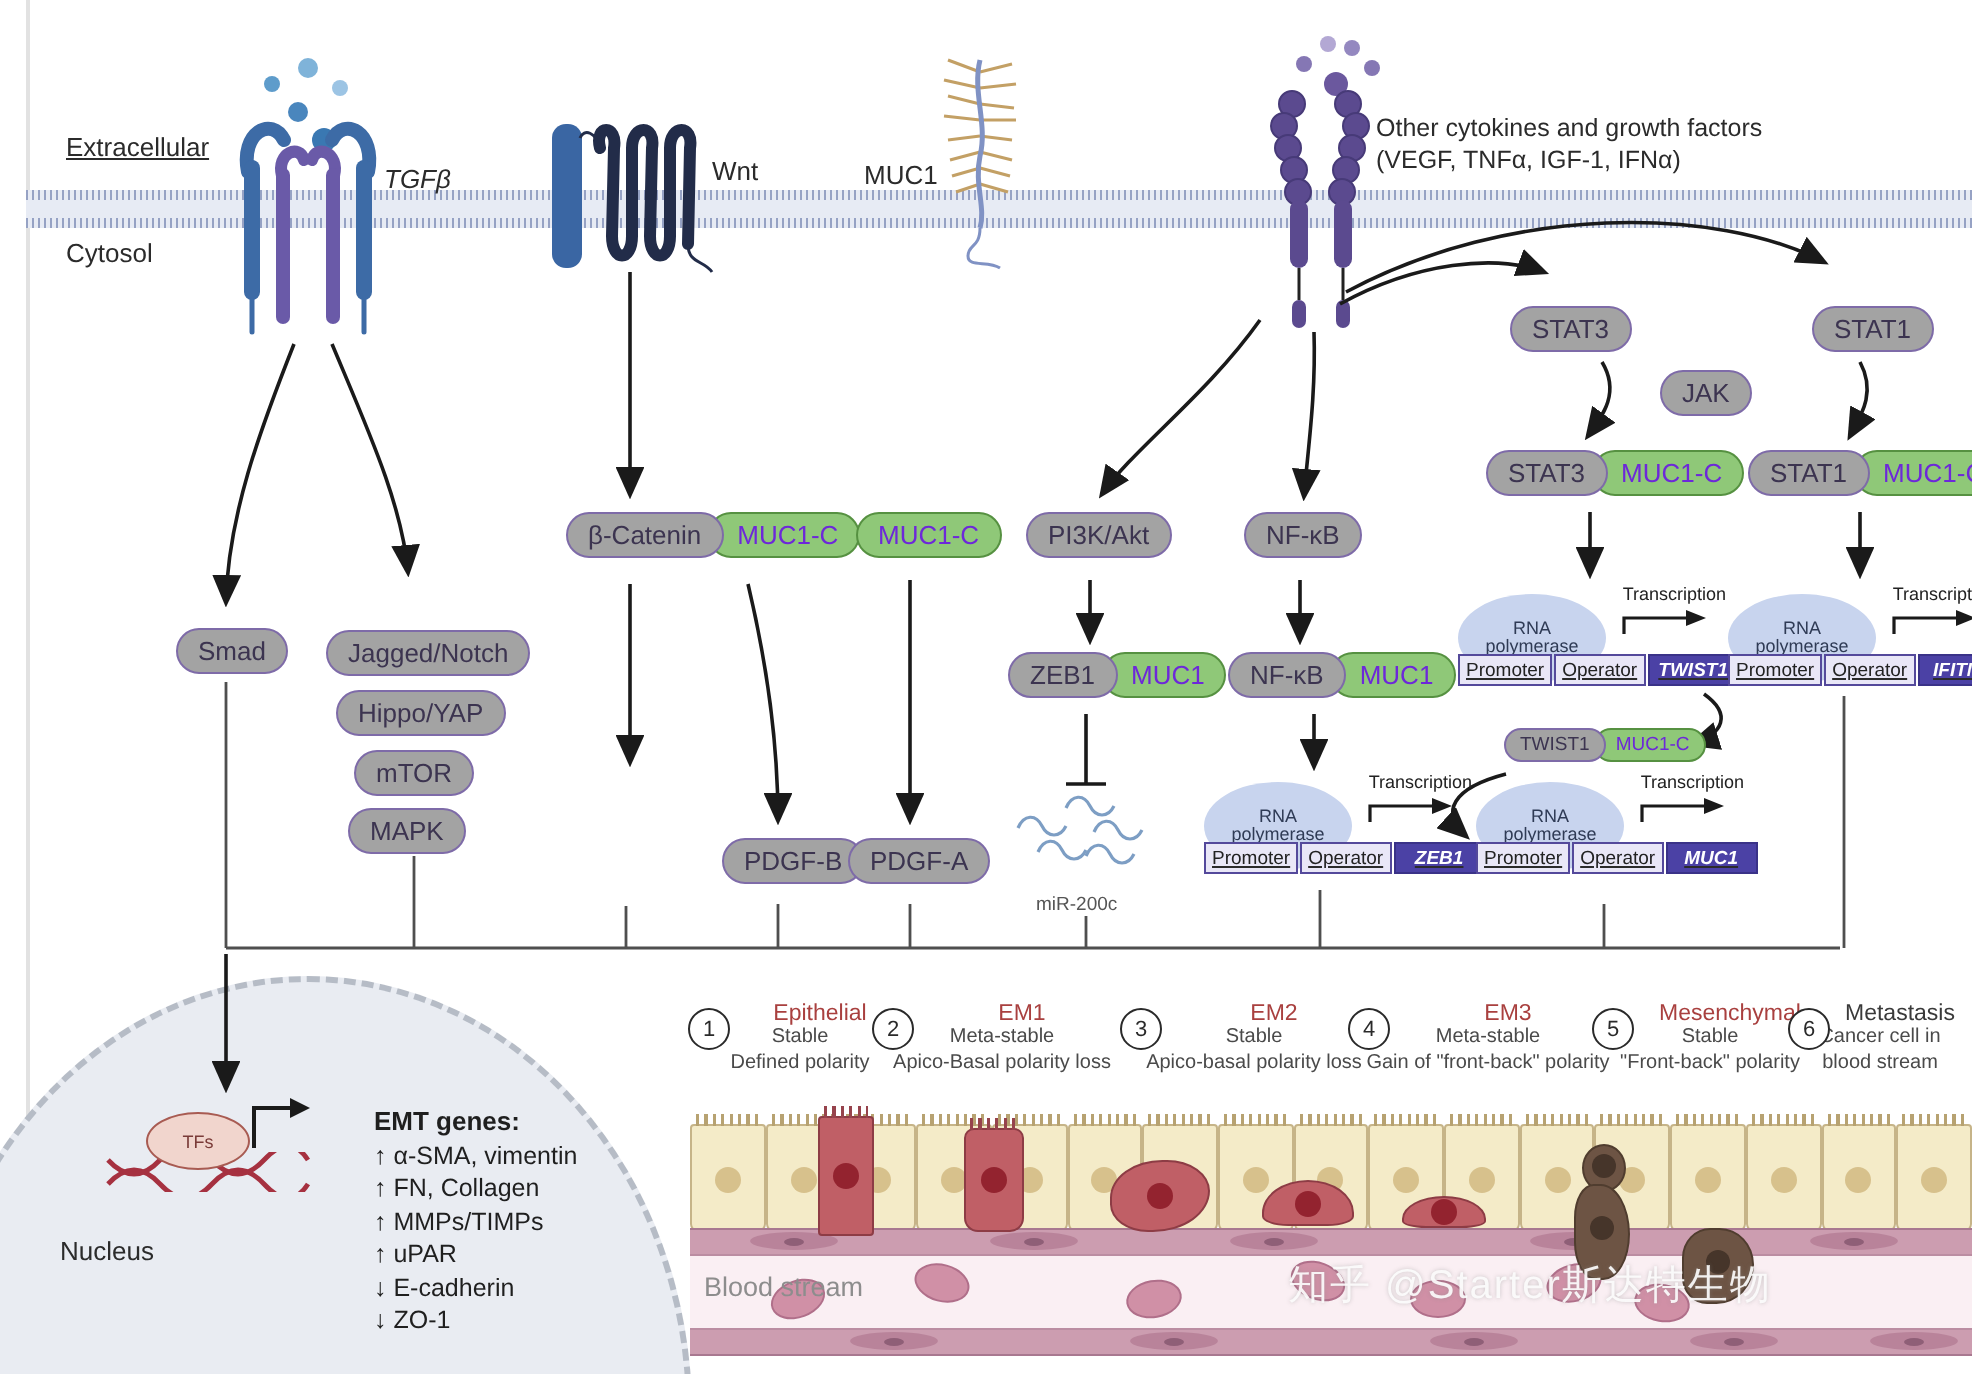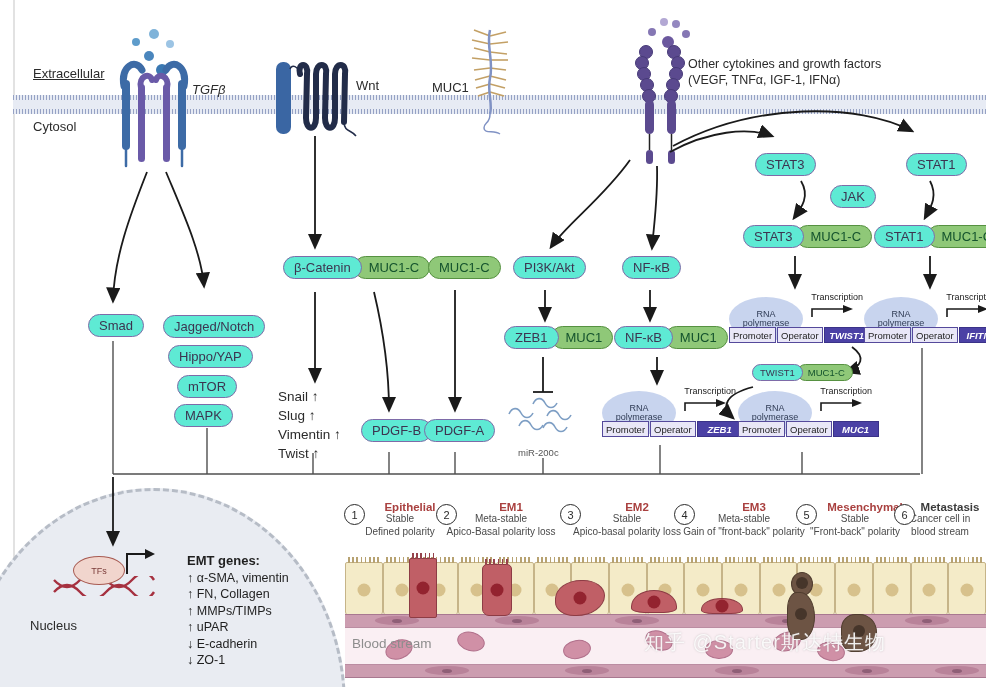--- a/index.html
+++ b/index.html
@@ -12,39 +12,39 @@
   .membrane::before,.membrane::after{content:'';position:absolute;left:0;right:0;height:5px;
       background:repeating-linear-gradient(90deg,#96a2c4 0 1px,transparent 1px 3px);}
   .membrane::before{top:0}.membrane::after{bottom:0}
 
   .lbl{position:absolute;font-size:13px;color:#2b2b2b;z-index:4;white-space:nowrap;}
   .lbl.small{font-size:12.5px;line-height:16px;}
   .lbl.gray{color:#8d8d8d;}
 
   
   .pill{display:inline-flex;align-items:center;justify-content:center;padding:3px 10px;
-        border:1.6px solid #7e6ba8;border-radius:15px;background:#5eead4;color:#3c3450;
+        border:1.6px solid #7e6ba8;border-radius:15px;background:#a3a3a3;color:#3c3450;
         font-size:13px;white-space:nowrap;}
-  .pill.green{border-color:#569141;background:#8fc878;color:#14532d;}
+  .pill.green{border-color:#569141;background:#8fc878;color:#6d28d9;}
   .abs{position:absolute;z-index:6;}
   .combo{display:flex;align-items:center;}
   .combo .pill{position:relative;z-index:2;}
   .combo .pill.green{margin-left:-8px;z-index:1;padding-left:14px;}
   .combo.small .pill{font-size:9.5px;padding:2px 7px;border-radius:10px;border-width:1.3px;}
   .combo.small .pill.green{margin-left:-6px;padding-left:10px;}
   .hdr{font-weight:bold;font-size:13px;color:#1f1f1f;margin-top:24px;}
 
   .list{position:absolute;font-size:13.5px;line-height:19px;color:#2b2b2b;z-index:4;}
 
   
   .tu{position:absolute;width:140px;height:52px;z-index:6;}
   .tu-pol{position:absolute;left:0;top:4px;width:60px;height:44px;border-radius:50%;
           background:#c8d4ee;display:flex;align-items:center;justify-content:center;
           text-align:center;font-size:9px;line-height:9.5px;color:#2f3b55;padding:0 7px;z-index:1;}
-  .tu-row{position:absolute;left:0;top:34px;display:flex;z-index:2;}
+  .tu-row{position:absolute;left:0;top:34px;display:flex;z-index:2;text-decoration:underline;}
   .tu-box{height:14px;font-size:9.5px;padding:0 3px;background:#e9e7f7;border:1.2px solid #54499b;
           color:#222;display:flex;align-items:center;justify-content:center;margin-right:1px;white-space:nowrap;}
   .tu-gene{height:14px;min-width:38px;font-size:9.5px;font-style:italic;font-weight:bold;padding:0 3px;
            background:#4b41a5;border:1.2px solid #3a3288;color:#fff;display:flex;align-items:center;
            justify-content:center;white-space:nowrap;}
   .tu-txt{position:absolute;right:6px;top:-1px;font-size:9px;color:#222;z-index:3;}
   .tu-arrow{position:absolute;right:14px;top:9px;z-index:3;}
 
   
   .nucleus{position:absolute;left:-38px;top:488px;width:378px;height:430px;border-radius:50%;
@@ -52,21 +52,21 @@
   .tfs{position:absolute;left:73px;top:556px;width:50px;height:27px;border-radius:50%;
        background:#f1d5cd;border:1.5px solid #a85b52;color:#7a3b38;font-size:9px;
        display:flex;align-items:center;justify-content:center;z-index:5;}
   .emt{position:absolute;left:187px;top:529px;z-index:5;font-size:12.5px;line-height:16.5px;color:#1f1f1f;}
   .emt .hdr{display:block;}
 
   
   .stage{position:absolute;top:501px;z-index:5;text-align:center;}
   .stage-circle{position:absolute;left:0;top:3px;width:19px;height:19px;border:1.8px solid #2a2a2a;
                 border-radius:50%;font-size:11px;color:#2a2a2a;display:flex;align-items:center;justify-content:center;background:#fff;}
-  .stage-title{font-size:11.5px;font-weight:bold;color:#a9403f;padding-left:20px;}
+  .stage-title{font-size:11.5px;font-weight:normal;color:#a9403f;padding-left:20px;}
   .stage.dark .stage-title{color:#3a3a3a;}
   .stage-line{font-size:10px;color:#4a4a4a;line-height:12.5px;}
 
   
   .tissue{position:absolute;left:345px;top:556px;width:641px;height:120px;z-index:3;}
   .epi-row{position:absolute;left:0;top:6px;width:641px;height:54px;display:flex;}
   .ecell{flex:1;background:#f4ebc8;border:1px solid #c6b488;border-radius:2px 2px 4px 4px;position:relative;}
   .ecell::before{content:'';position:absolute;left:2px;right:2px;top:-6px;height:6px;
       background:repeating-linear-gradient(90deg,#b7a271 0 1.6px,transparent 1.6px 4.2px);}
   .ecell::after{content:'';position:absolute;width:13px;height:13px;border-radius:50%;background:#d7c18c;
@@ -191,26 +191,20 @@
   <div class="abs pill" style="left:163px;top:315px;">Jagged/Notch</div>
   <div class="abs pill" style="left:168px;top:345px;">Hippo/YAP</div>
   <div class="abs pill" style="left:177px;top:375px;">mTOR</div>
   <div class="abs pill" style="left:174px;top:404px;">MAPK</div>
 
   <div class="abs combo" style="left:283px;top:256px;">
     <span class="pill">β-Catenin</span>
     <span class="pill green">MUC1-C</span>
   </div>
   <div class="abs pill green" style="left:428px;top:256px;">MUC1-C</div>
-  <div class="list" style="left:278px;top:387px;">
-    <div>Snail ↑</div>
-    <div>Slug ↑</div>
-    <div>Vimentin ↑</div>
-    <div>Twist ↑</div>
-  </div>
   <div class="abs pill" style="left:361px;top:419px;text-align:center;">PDGF-B</div>
   <div class="abs pill" style="left:424px;top:419px;">PDGF-A</div>
 
   <div class="abs pill" style="left:513px;top:256px;">PI3K/Akt</div>
   <div class="abs pill" style="left:622px;top:256px;">NF-κB</div>
   <div class="abs combo" style="left:504px;top:326px;">
     <span class="pill">ZEB1</span>
     <span class="pill green">MUC1</span>
   </div>
   <div class="abs combo" style="left:614px;top:326px;">

